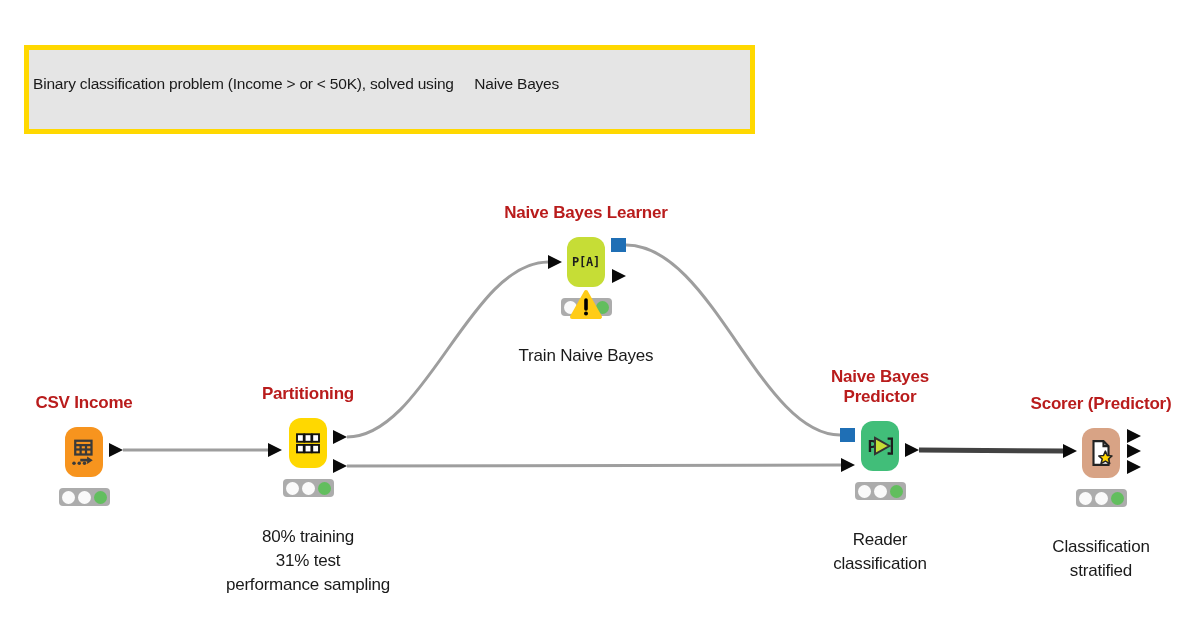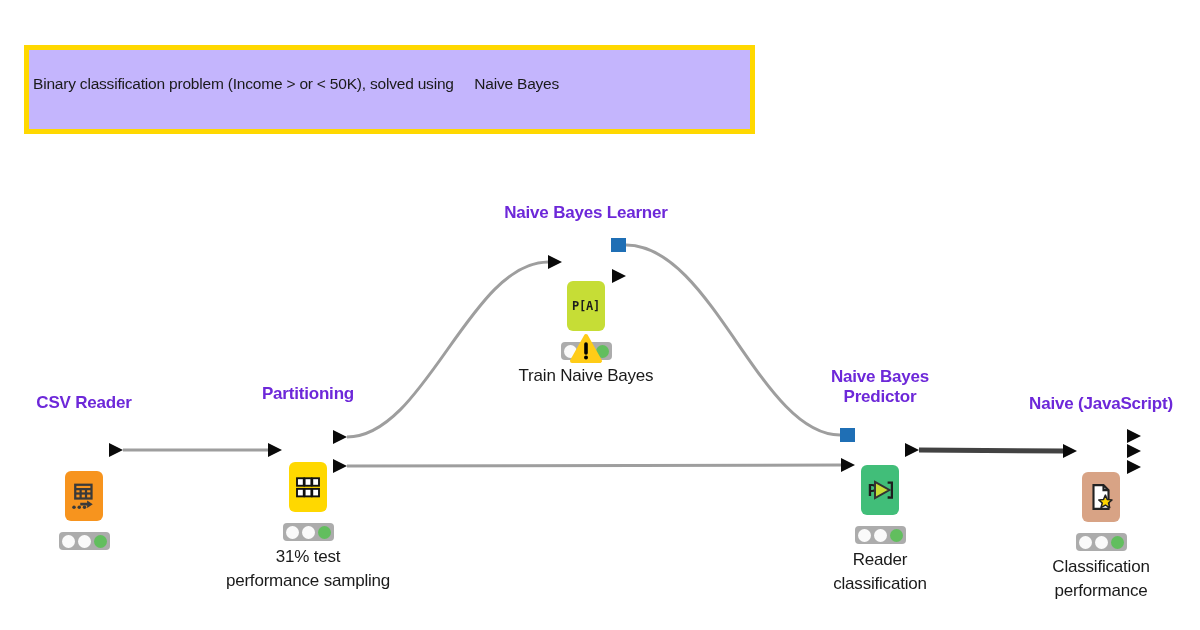--- a/index.html
+++ b/index.html
@@ -4,43 +4,43 @@
 <style>
   html,body{margin:0;padding:0;background:#ffffff;}
   .canvas{
     position:relative;width:1200px;height:630px;overflow:hidden;
     font-family:"Liberation Sans",sans-serif;color:#111;background:#ffffff;
     letter-spacing:-0.2px;
   }
   .wires{position:absolute;left:0;top:0;width:1200px;height:630px;}
   .annotation{
     position:absolute;left:24px;top:45px;width:731px;height:89px;
-    border:5px solid #FFD800;background:#c4b5fd;box-sizing:border-box;
+    border:5px solid #FFD800;background:#e5e5e5;box-sizing:border-box;
   }
   .annotation span{
     position:absolute;left:4px;top:25px;font-size:15.5px;color:#1a1a1a;
     white-space:pre;
   }
   .node-group{position:absolute;width:220px;display:flex;flex-direction:column;align-items:center;}
   .node-title{
-    font-weight:bold;font-size:17px;line-height:20px;text-align:center;color:#6d28d9;
+    font-weight:bold;font-size:17px;line-height:20px;text-align:center;color:#b91c1c;
     margin-bottom:14px;white-space:nowrap;
   }
   .node-body{
-    width:38px;height:50px;border-radius:6px;display:flex;align-items:center;justify-content:center;
-    position:relative;flex:0 0 auto;margin-top:44px;
+    width:38px;height:50px;border-radius:12px;display:flex;align-items:center;justify-content:center;
+    position:relative;flex:0 0 auto;
   }
   .traffic{
     margin-top:11px;width:51px;height:18px;border-radius:4px;background:#ACACAC;
     display:flex;align-items:center;justify-content:center;gap:3px;position:relative;flex:0 0 auto;
   }
   .light{width:13px;height:13px;border-radius:50%;}
   .warn-wrap{position:absolute;left:50%;top:-9px;transform:translateX(-50%);width:34px;height:32px;}
   .node-desc{
-    margin-top:4px;font-size:17px;line-height:24px;text-align:center;color:#1a1a1a;white-space:nowrap;
+    margin-top:28px;font-size:17px;line-height:24px;text-align:center;color:#1a1a1a;white-space:nowrap;
   }
   .icon-text{font-family:"DejaVu Sans Mono",monospace;font-weight:bold;font-size:12px;color:#1d1d1d;}
 </style>
 </head>
 <body>
 
 <div class="canvas">
 
   <svg class="wires">
 
@@ -65,21 +65,21 @@
     <polygon points="1127,444 1141,451 1127,458" fill="#0a0a0a"></polygon>
     <polygon points="1127,460 1141,467 1127,474" fill="#0a0a0a"></polygon>
   </svg>
 
   <div class="annotation" style="border-color: rgb(255, 216, 0);">
     <span>Binary classification problem (Income &gt; or &lt; 50K), solved using     Naive Bayes</span>
   </div>
 
   <div class="node-group" style="left:-26px;top:393px;">
     <div class="node-title">
-      <div>CSV Reader</div>
+      <div>CSV Income</div>
     </div>
     <div class="node-body" style="background-color: rgb(247, 148, 30);">
       <svg width="30" height="30" viewBox="0 0 24 24">
         <g fill="none" stroke="#3A3A3A" stroke-width="1.8">
           <rect x="5" y="3" width="13" height="11"></rect>
           <line x1="5" y1="6.5" x2="18" y2="6.5"></line>
           <line x1="5" y1="10" x2="18" y2="10"></line>
           <line x1="9.3" y1="6.5" x2="9.3" y2="14"></line>
           <line x1="13.6" y1="6.5" x2="13.6" y2="14"></line>
         </g>
@@ -112,20 +112,21 @@
             <rect x="15.4" y="13.5" width="5.4" height="6"></rect>
         </g>
       </svg>
     </div>
     <div class="traffic" style="background-color: rgb(172, 172, 172);">
       <div class="light" style="background-color: rgb(250, 250, 250);"></div>
       <div class="light" style="background-color: rgb(250, 250, 250);"></div>
       <div class="light" style="background-color: rgb(98, 190, 94);"></div>
     </div>
     <div class="node-desc">
+      <div>80% training</div>
       <div>31% test</div>
       <div>performance sampling</div>
     </div>
   </div>
 
   <div class="node-group" style="left:476px;top:203px;">
     <div class="node-title">
       <div>Naive Bayes Learner</div>
     </div>
     <div class="node-body" style="background-color: rgb(198, 221, 54);">
@@ -166,33 +167,33 @@
       <div class="light" style="background-color: rgb(98, 190, 94);"></div>
     </div>
     <div class="node-desc">
       <div>Reader</div>
       <div>classification</div>
     </div>
   </div>
 
   <div class="node-group" style="left:991px;top:394px;">
     <div class="node-title">
-      <div>Naive (JavaScript)</div>
+      <div>Scorer (Predictor)</div>
     </div>
     <div class="node-body" style="background-color: rgb(216, 163, 133);">
       <svg width="30" height="30" viewBox="0 0 24 24">
         <path d="M6,2.5 h8 l4,4 v15 h-12 z" fill="#ffffff" stroke="#222" stroke-width="1.7"></path>
         <path d="M14,2.5 v4 h4" fill="none" stroke="#222" stroke-width="1.7"></path>
         <polygon points="15.5,10.5 17,14 20.8,14.3 18,16.8 19,20.5 15.5,18.5 12,20.5 13,16.8 10.2,14.3 14,14" stroke="#222" stroke-width="1.2" stroke-linejoin="round" fill="#FFD500"></polygon>
       </svg>
     </div>
     <div class="traffic" style="background-color: rgb(172, 172, 172);">
       <div class="light" style="background-color: rgb(250, 250, 250);"></div>
       <div class="light" style="background-color: rgb(250, 250, 250);"></div>
       <div class="light" style="background-color: rgb(98, 190, 94);"></div>
     </div>
     <div class="node-desc">
       <div>Classification</div>
-      <div>performance</div>
+      <div>stratified</div>
     </div>
   </div>
 
 </div>
 
 </body></html>

